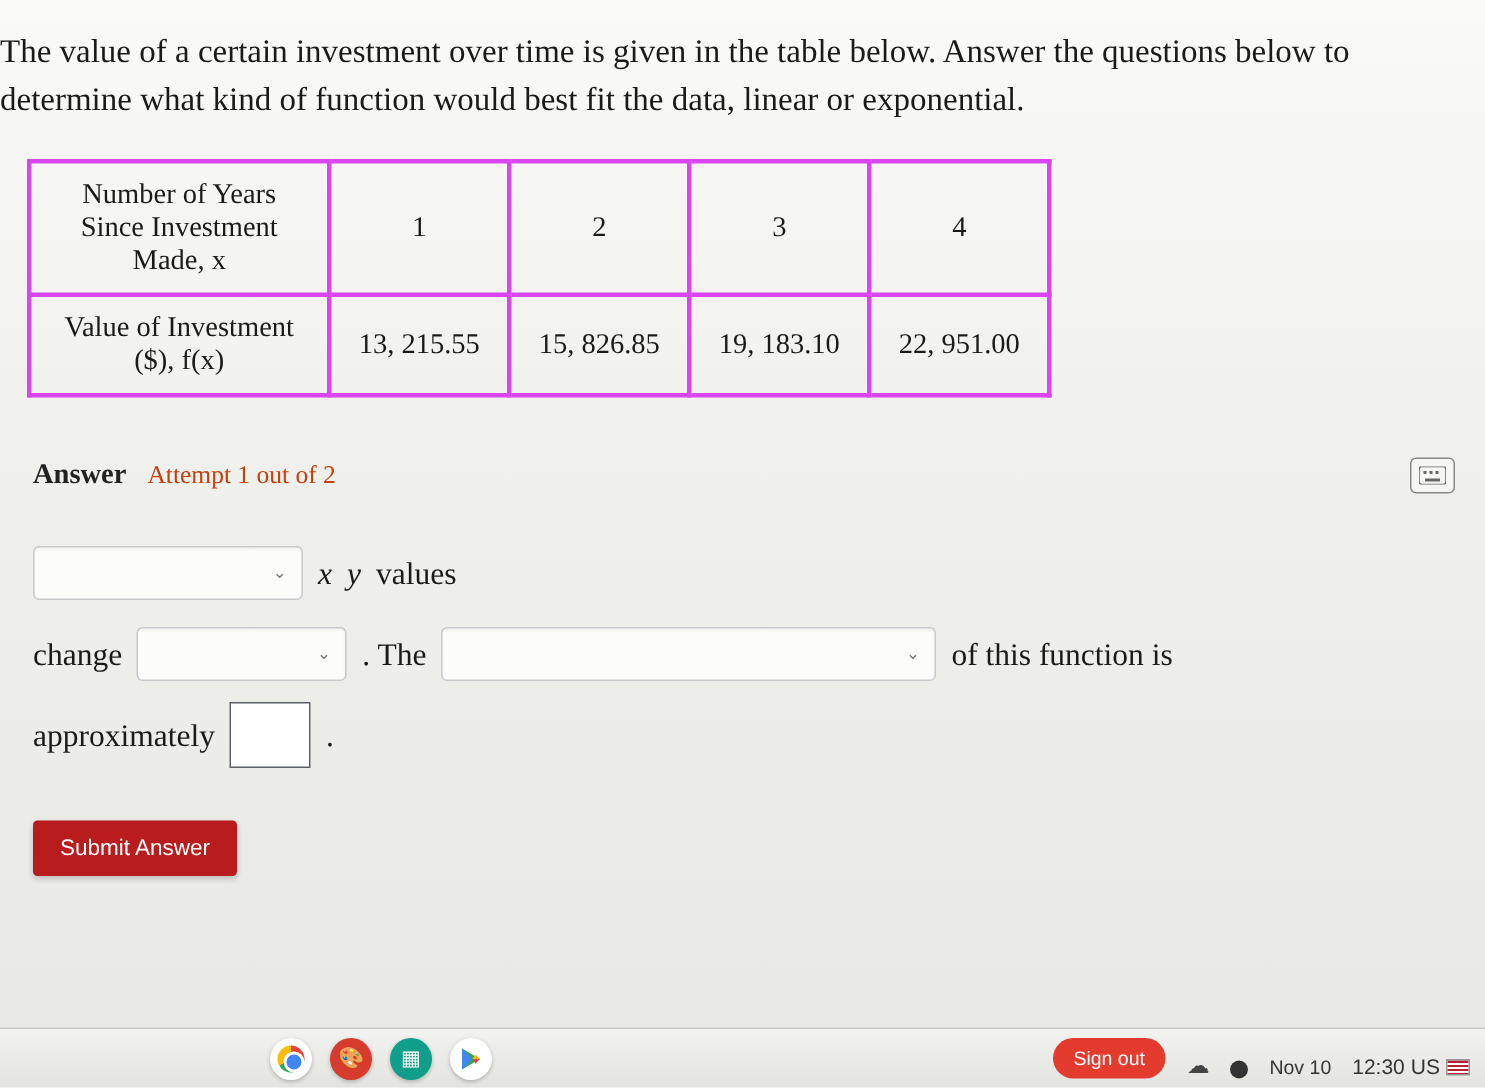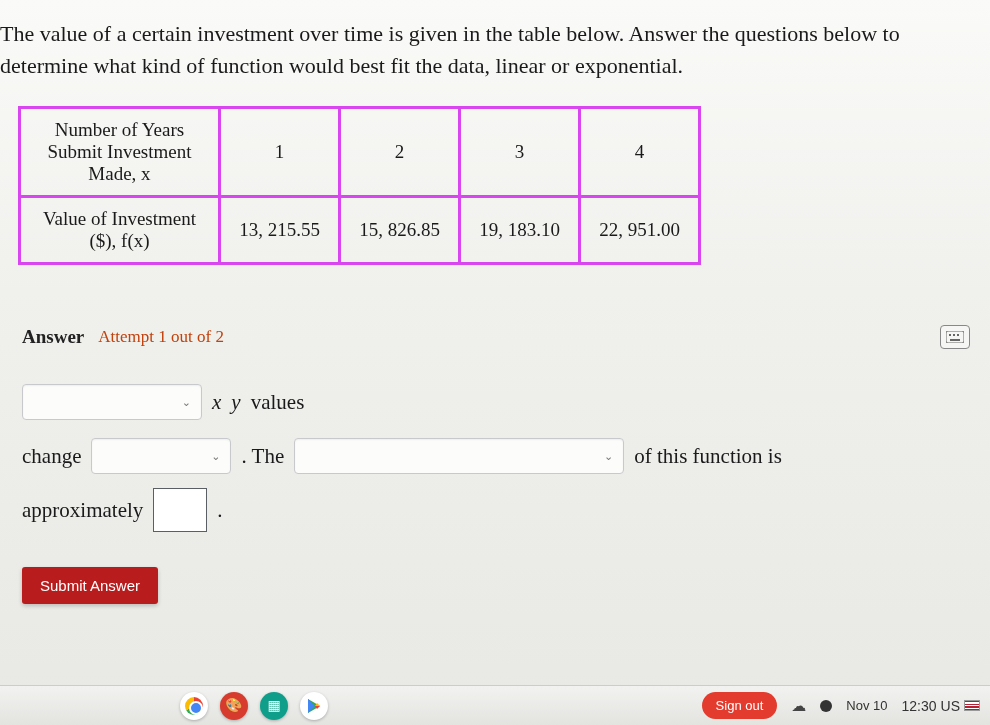--- a/index.html
+++ b/index.html
@@ -27,21 +27,21 @@
     }
     .data-table td, .data-table th {
       border: 3px solid #d946ef;
       padding: 10px 14px;
       text-align: center;
       font-weight: normal;
       color: #1a1a1a;
     }
     .data-table .rowhead { width: 200px; }
     .num-cell { width: 120px; }
-    .answer-section { margin: 60px 0 0 22px; }
+    .answer-section { margin: 40px 0 0 22px; }
     .answer-row { display: flex; align-items: center; gap: 14px; margin-bottom: 30px; }
     .answer-label { font-weight: bold; font-size: 19px; color: #222; }
     .attempt-label { font-size: 17px; color: #c2410c; }
     .keyboard-icon {
       margin-left: auto;
       margin-right: 12px;
       width: 30px; height: 24px;
       border: 1px solid #888; border-radius: 4px;
       background: #f6f6f4;
       display: flex; align-items: center; justify-content: center;
@@ -113,21 +113,21 @@
     }
     .chrome-dot {
       width: 18px; height: 18px; border-radius: 50%;
       background: conic-gradient(#ea4335 0 120deg, #34a853 120deg 240deg, #fbbc05 240deg 360deg);
       position: relative;
     }
     .chrome-dot::after {
       content: ""; position: absolute; top: 4px; left: 4px; width: 10px; height: 10px;
       border-radius: 50%; background: #4285f4; border: 2px solid #fff;
     }
-    .task-right { margin-left: auto; display: flex; align-items: center; gap: 14px; font-family: Arial, sans-serif; font-size: 13px; color: #333; }
+    .task-right { margin-left: auto; display: flex; align-items: flex-end; gap: 14px; font-family: Arial, sans-serif; font-size: 13px; color: #333; }
     .signout-btn {
       background: #e33b2e;
       color: #fff;
       border: none;
       border-radius: 16px;
       padding: 6px 14px;
       font-size: 13px;
       cursor: pointer;
     }
     .bullet { width: 12px; height: 12px; border-radius: 50%; background: #333; display:inline-block; }
@@ -139,21 +139,21 @@
 <body>
 
 <div class="page-content">
   <div class="question-text">The value of a certain investment over time is given in the table below. Answer the questions below to determine what kind of function would best fit the data, linear or exponential.</div>
 
   <table class="data-table">
     <tbody>
         <tr>
       <td class="rowhead">
         <div>Number of Years</div>
-        <div>Submit Investment</div>
+        <div>Since Investment</div>
         <div>Made, x</div>
       </td>
       <td class="num-cell">1</td>
       <td class="num-cell">2</td>
       <td class="num-cell">3</td>
       <td class="num-cell">4</td>
     </tr>
     <tr>
       <td class="rowhead">
         <div>Value of Investment</div>

